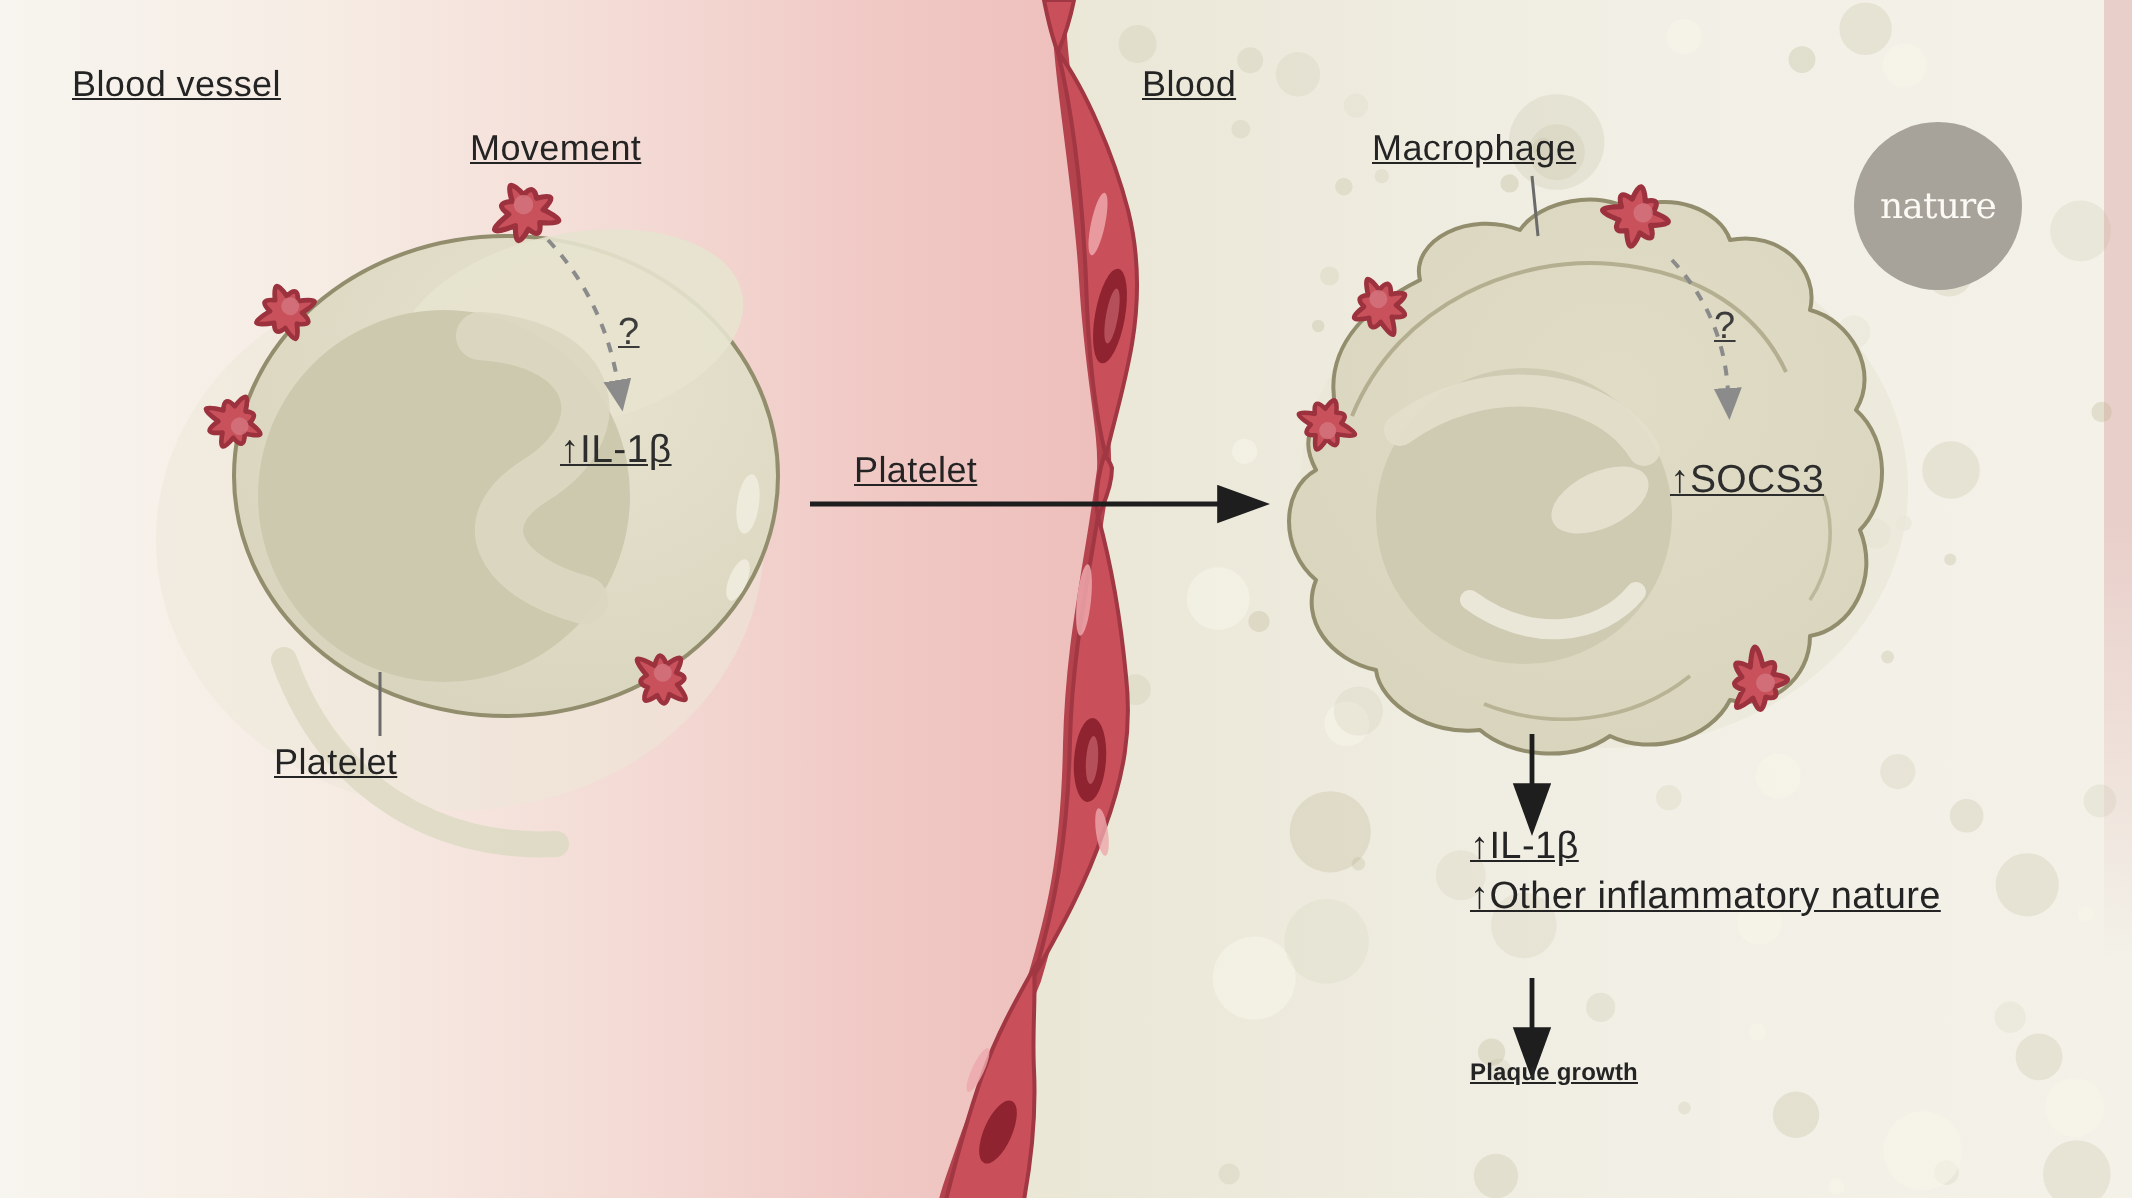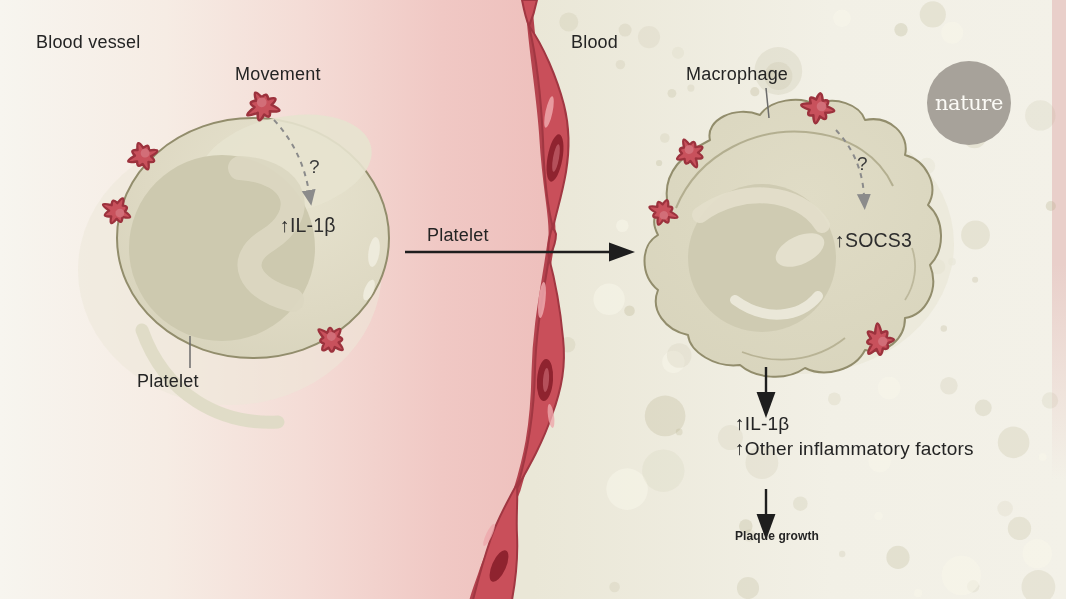--- a/index.html
+++ b/index.html
@@ -8,32 +8,32 @@
     font-family:"Liberation Sans",sans-serif;
     background:linear-gradient(90deg,#eae7d7 50%,#f2f0e6 78%,#f3f1e8 100%);
   }
   #pink-strip{
     position:absolute;right:0;top:0;width:14px;height:480px;z-index:1;
     background:linear-gradient(180deg,#e9cfca 0%,#e9cfca 55%,rgba(233,207,202,0) 100%);
   }
   #scene{position:absolute;left:0;top:0;z-index:2;}
   .label{
     position:absolute;z-index:3;color:#242424;font-size:18px;
-    white-space:nowrap;letter-spacing:.2px;
+    white-space:nowrap;letter-spacing:.2px;text-decoration:underline;
   }
   .annot{font-size:19.5px;color:#2d2d2d;}
   .qmark{font-size:19px;color:#3c3c3c;}
   .outcome-list{line-height:25px;font-size:19px;}
   .result{font-size:12px;font-weight:bold;letter-spacing:.1px;}
   #nature-logo{
     position:absolute;left:927px;top:61px;width:84px;height:84px;border-radius:50%;
     background:#a7a29a;z-index:3;display:flex;align-items:center;justify-content:center;
   }
   #nature-logo span{
-    font-family:"DejaVu Serif",serif;color:#fbfaf5;font-size:21px;letter-spacing:-.4px;
+    font-family:"DejaVu Serif",serif;color:#fbfaf5;font-size:18px;letter-spacing:-.4px;
   }
 </style>
 </head>
 <body>
 
 <div id="canvas">
 
   <div id="pink-strip"></div>
 
   <svg id="scene" width="1066" height="599" viewBox="0 0 1066 599">
@@ -245,20 +245,20 @@
   <div class="label" style="left:137px;top:371px">Platelet</div>
   <div class="label" style="left:427px;top:225px">Platelet</div>
 
   <div class="label qmark" style="left:309px;top:156px">?</div>
   <div class="label annot" style="left:280px;top:214px">↑IL-1β</div>
   <div class="label qmark" style="left:857px;top:153px">?</div>
   <div class="label annot" style="left:835px;top:229px">↑SOCS3</div>
 
   <div class="label outcome-list" style="left:735px;top:411px">
     <div>↑IL-1β</div>
-    <div>↑Other inflammatory factors</div>
+    <div>↑Other inflammatory nature</div>
   </div>
   <div class="label result" style="left:735px;top:529px">Plaque growth</div>
 
   <div id="nature-logo">
     <span>nature</span>
   </div>
 </div>
 
 </body></html>

